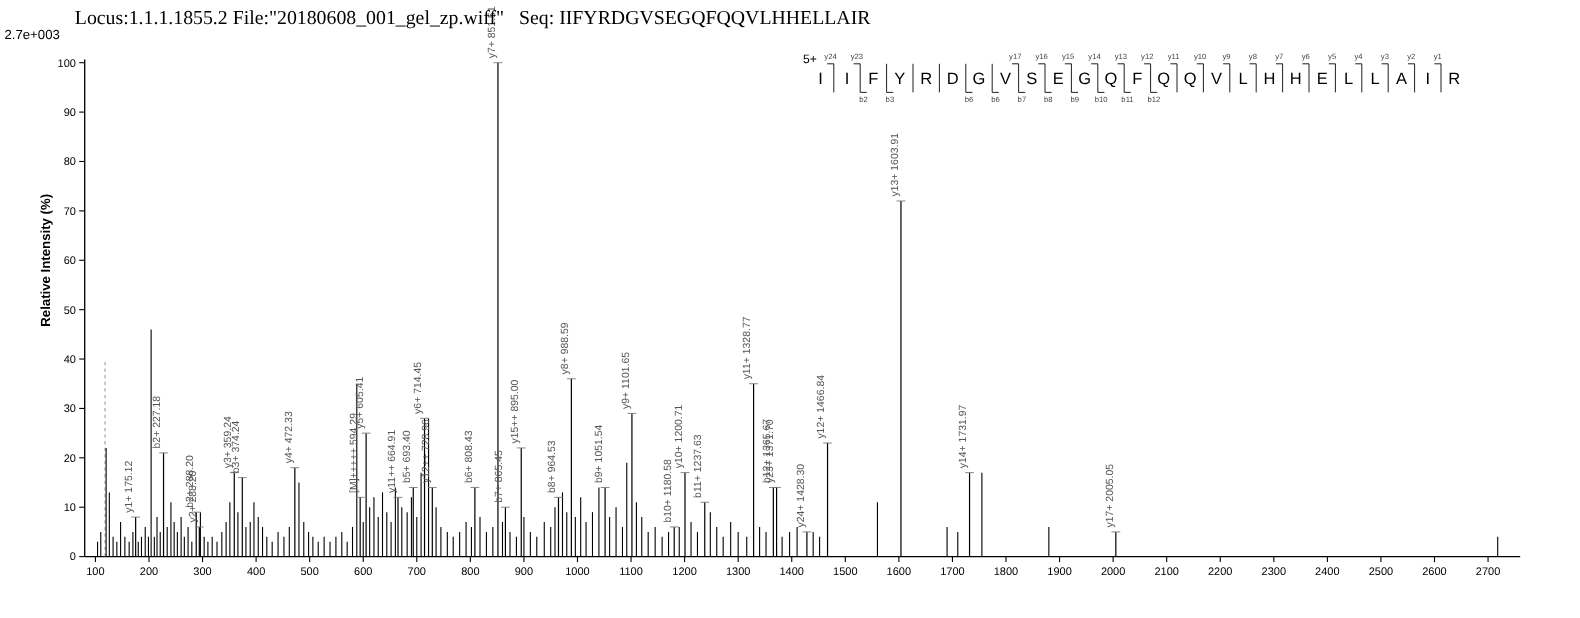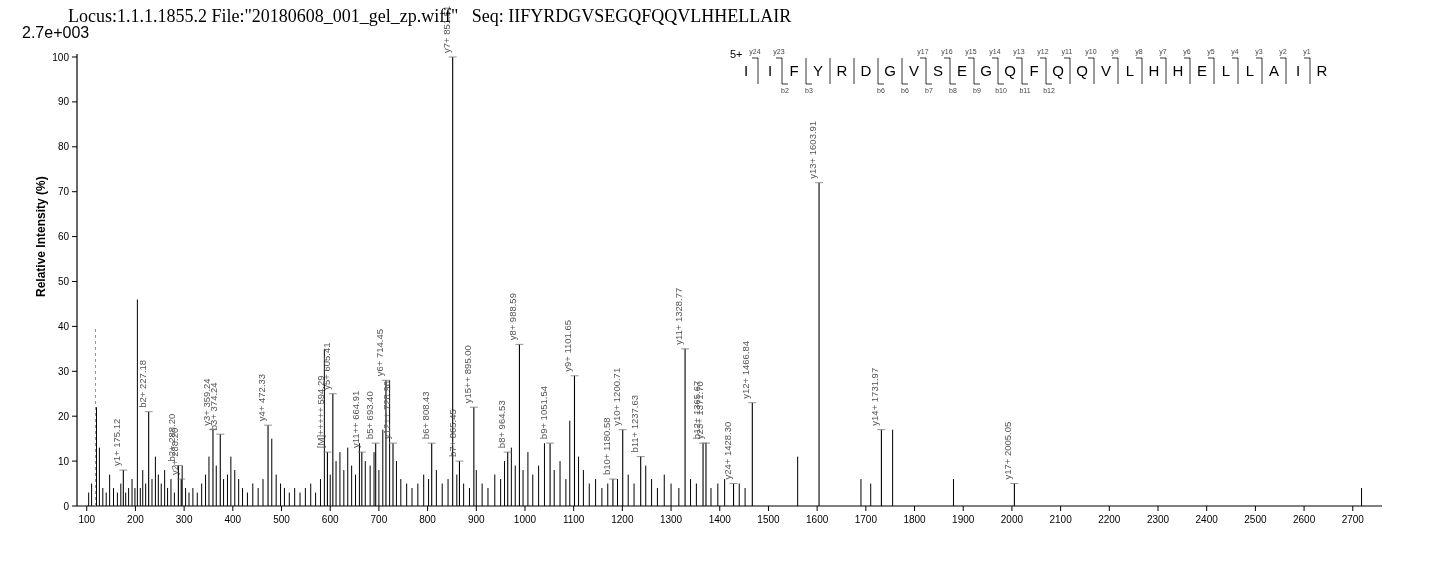--- a/index.html
+++ b/index.html
@@ -26,24 +26,24 @@
     font-family: Liberation Serif, serif;
     font-size: 18px;
     white-space: pre;
   }
   #hdr-line {
     left: 68px;
     top: 6px;
   }
   #scale-label {
     position: absolute;
-    left: 22px;
+    left: 4px;
     top: 24px;
     font-family: "Liberation Sans", sans-serif;
-    font-size: 16px;
+    font-size: 12px;
   }
   #ylabel {
     position: absolute;
     left: -19px;
     top: 230px;
     width: 120px;
     text-align: center;
     transform: rotate(-90deg);
     transform-origin: center center;
     font-size: 12px;

